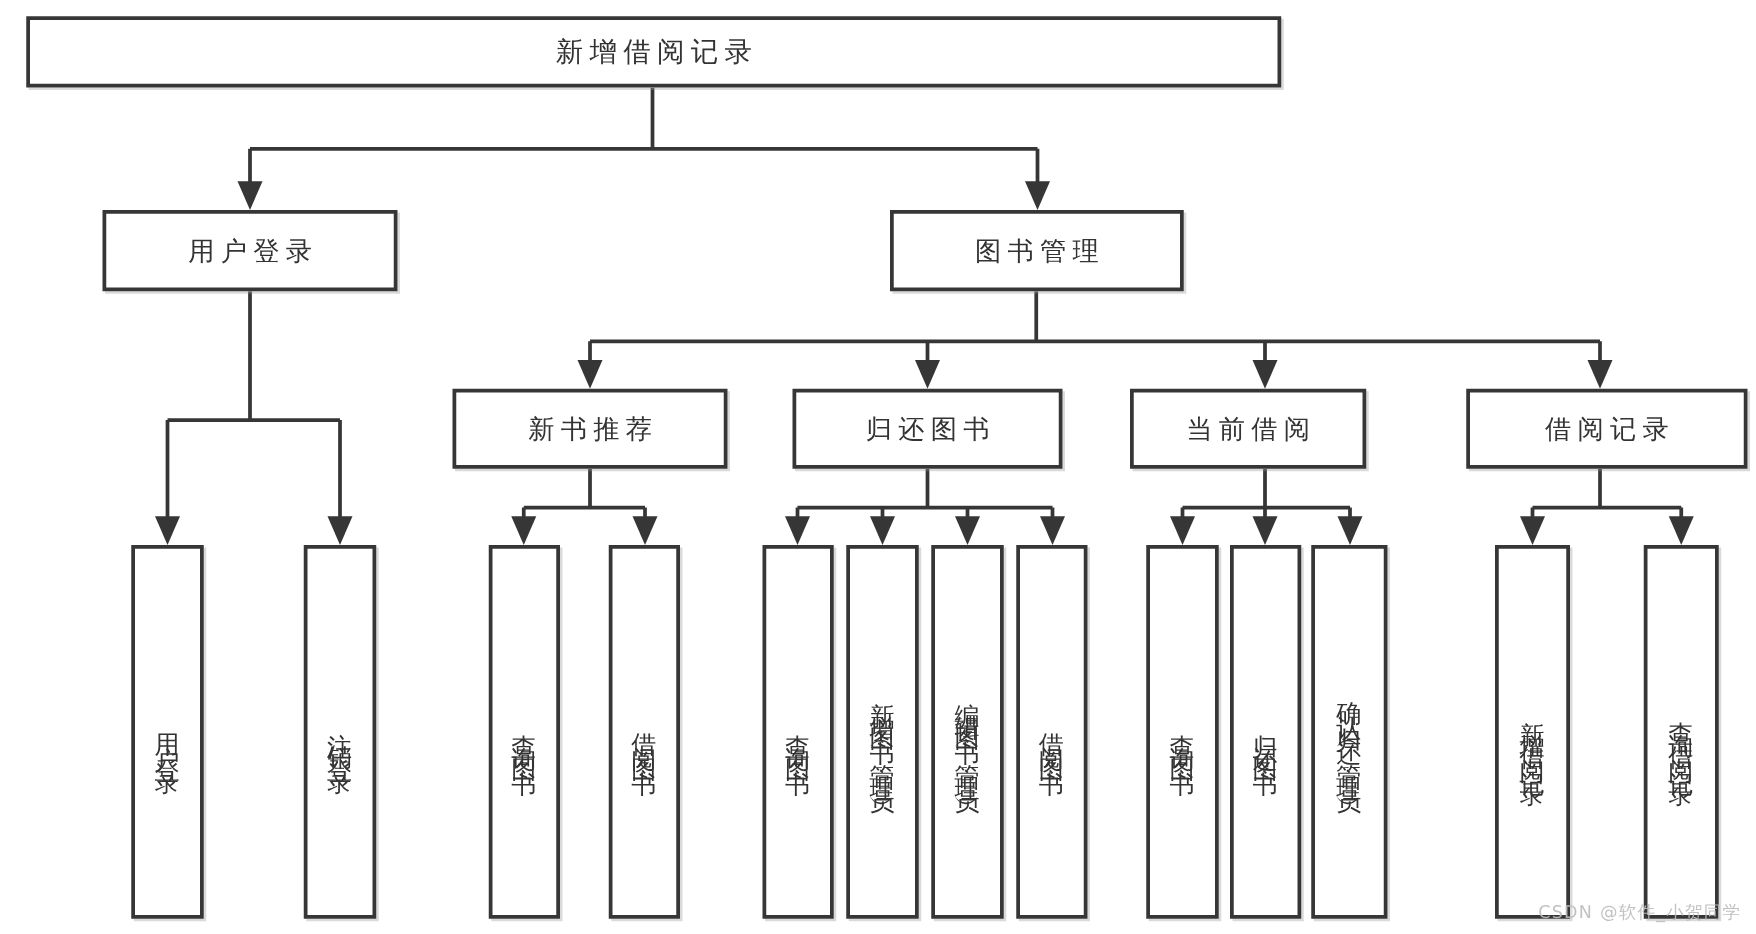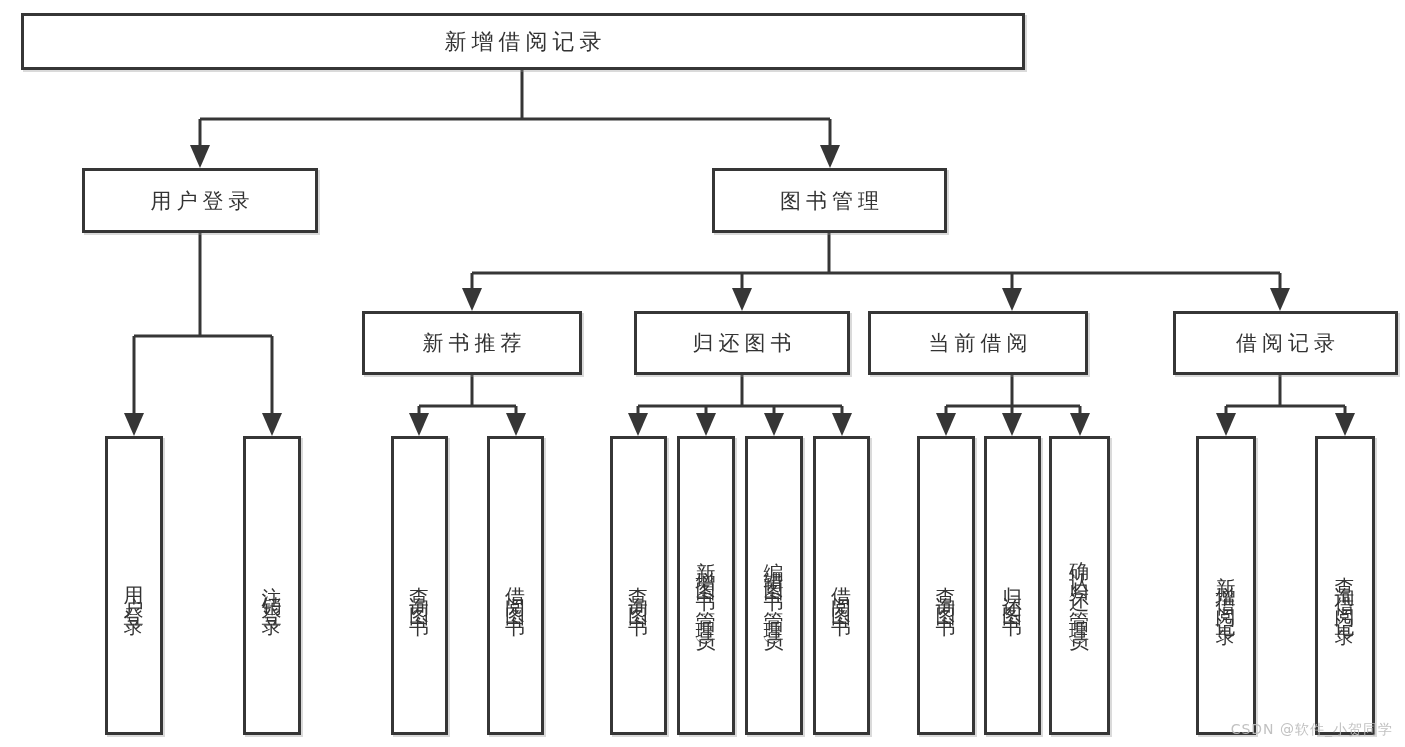--- a/index.html
+++ b/index.html
@@ -118,21 +118,21 @@
   <div class="box" style="left:712px;top:168px;width:235px;height:65px">
     <span class="label h-label">图书管理</span>
   </div>
 
   <div class="box" style="left:362px;top:311px;width:220px;height:64px">
     <span class="label h-label">新书推荐</span>
   </div>
   <div class="box" style="left:634px;top:311px;width:216px;height:64px">
     <span class="label h-label">归还图书</span>
   </div>
-  <div class="box" style="left:868px;top:311px;width:220px;height:64px">
+  <div class="box" style="left:904px;top:311px;width:189px;height:64px">
     <span class="label h-label">当前借阅</span>
   </div>
   <div class="box" style="left:1173px;top:311px;width:225px;height:64px">
     <span class="label h-label">借阅记录</span>
   </div>
 
   <div class="box leaf" style="left:105px;top:436px;width:58px;height:299px">
     <span class="label">用户登录</span>
   </div>
   <div class="box leaf" style="left:243px;top:436px;width:58px;height:299px">

